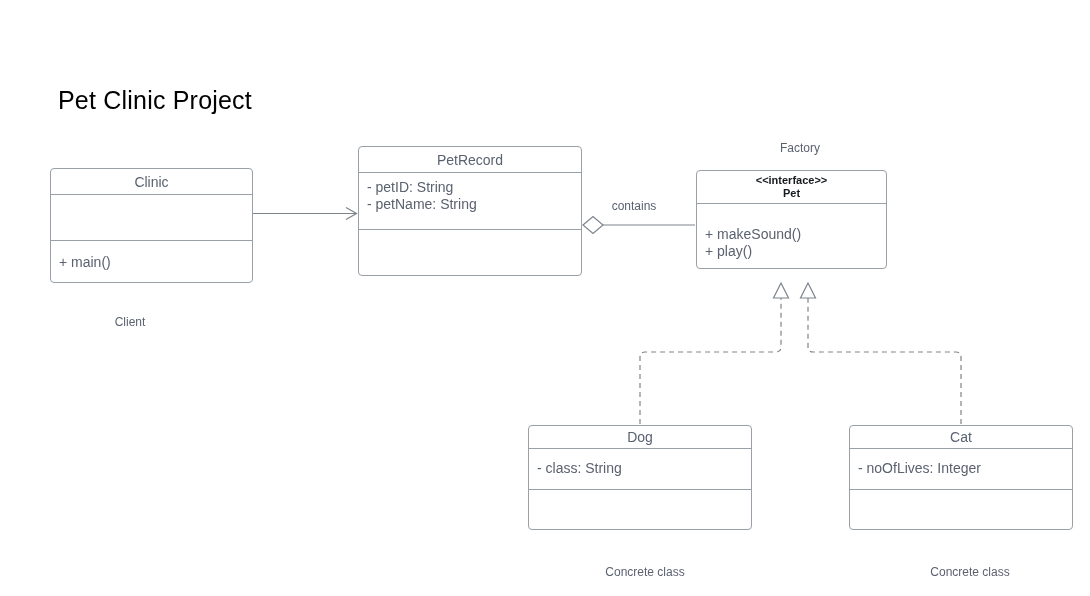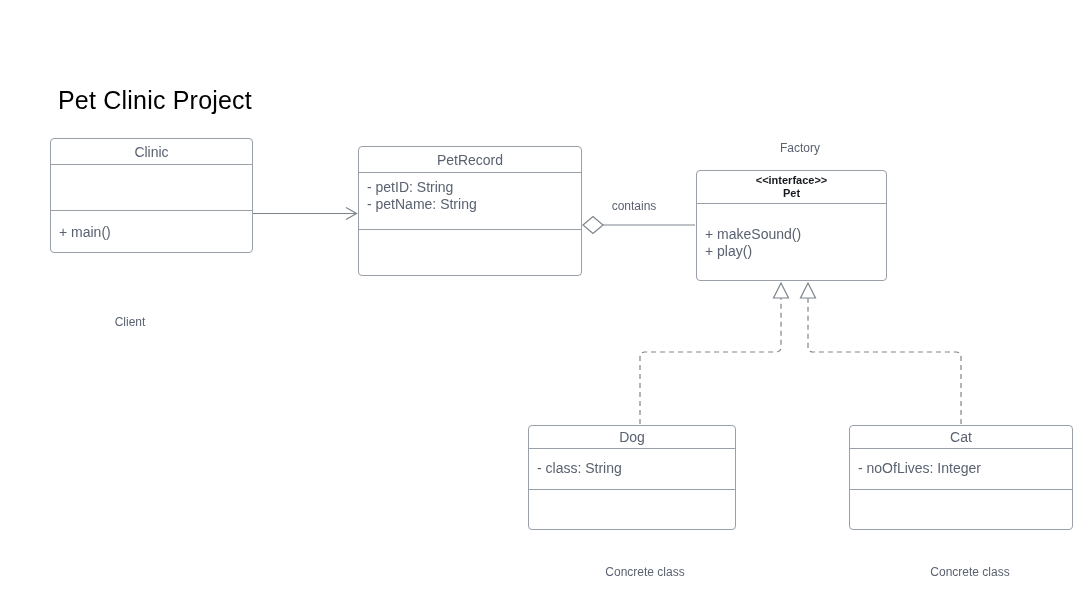--- a/index.html
+++ b/index.html
@@ -86,49 +86,49 @@
     </g>
 
     <g stroke="#7e848c" stroke-width="1.2">
       <path d="M961 424 L961 357 Q961 352 956 352 L813 352 Q808 352 808 347 L808 298" fill="none" stroke-dasharray="5 4"></path>
       <polygon points="808,283 800.5,298 815.5,298" fill="#ffffff"></polygon>
     </g>
   </svg>
 
   <div class="diagram-title">Pet Clinic Project</div>
 
-  <div class="uml-class" style="left:50px; top:138px; width:203px; height:115px;justify-content:center;">
+  <div class="uml-class" style="left:50px; top:168px; width:203px; height:115px;justify-content:center;">
     <div class="uml-hdr" style="height:26px;">Clinic</div>
     <div class="uml-sec" style="height:46px;"></div>
     <div class="uml-sec last" style="padding-top:13px;">
       <div>+ main()</div>
     </div>
   </div>
 
   <div class="uml-class" style="left:358px; top:146px; width:224px; height:130px;">
     <div class="uml-hdr" style="height:26px;">PetRecord</div>
     <div class="uml-sec" style="height:57px; padding-top:6px;">
       <div>- petID: String</div>
       <div>- petName: String</div>
     </div>
     <div class="uml-sec last"></div>
   </div>
 
-  <div class="uml-class" style="left:696px; top:170px; width:191px; height:111px;">
+  <div class="uml-class" style="left:696px; top:170px; width:191px; height:99px;">
     <div class="uml-hdr" style="height:33px;">
       <div class="iface-line">&lt;&lt;interface&gt;&gt;</div>
       <div class="iface-line">Pet</div>
     </div>
     <div class="uml-sec last" style="padding-top:22px;">
       <div>+ makeSound()</div>
       <div>+ play()</div>
     </div>
   </div>
 
-  <div class="uml-class" style="left:528px; top:425px; width:208px; height:105px;">
+  <div class="uml-class" style="left:528px; top:425px; width:224px; height:105px;">
     <div class="uml-hdr" style="height:23px;">Dog</div>
     <div class="uml-sec" style="height:41px; padding-top:11px;">
       <div>- class: String</div>
     </div>
     <div class="uml-sec last"></div>
   </div>
 
   <div class="uml-class" style="left:849px; top:425px; width:224px; height:105px;">
     <div class="uml-hdr" style="height:23px;">Cat</div>
     <div class="uml-sec" style="height:41px; padding-top:11px;">

